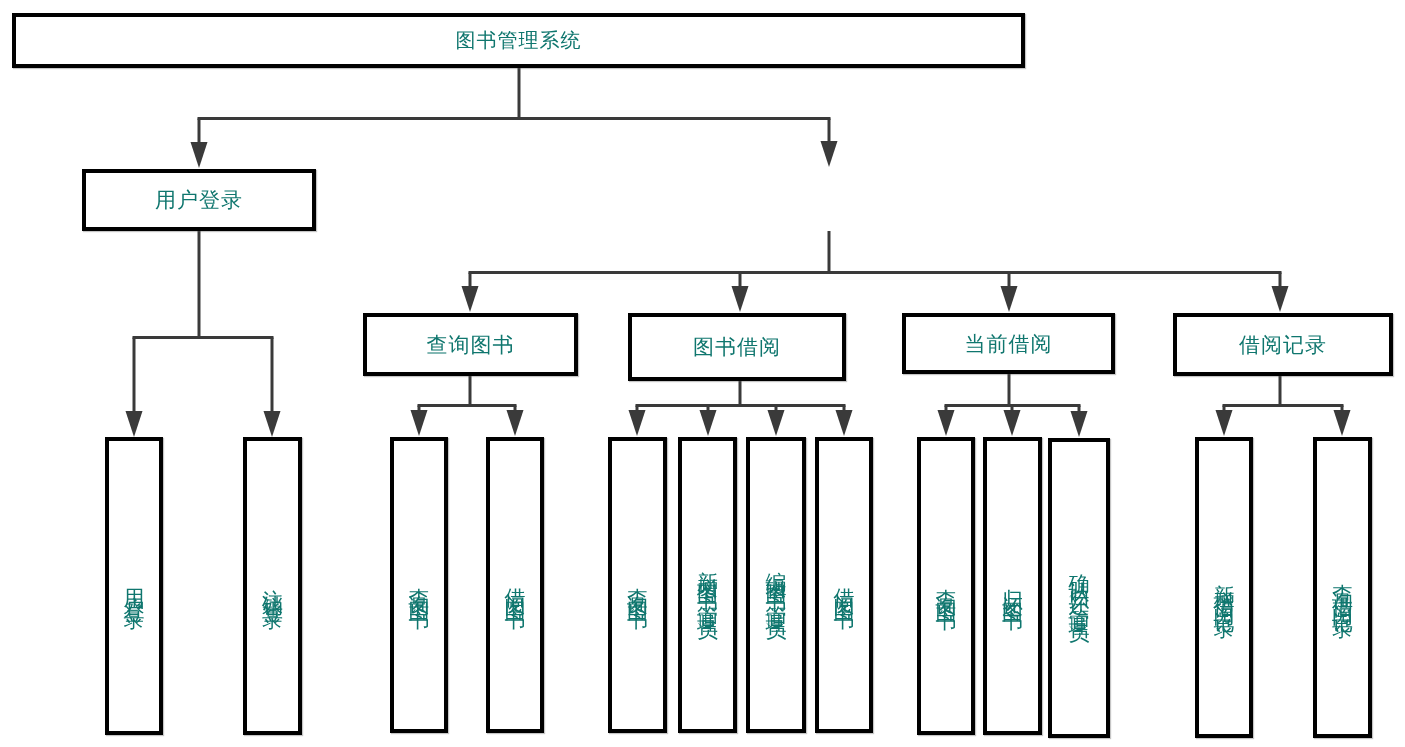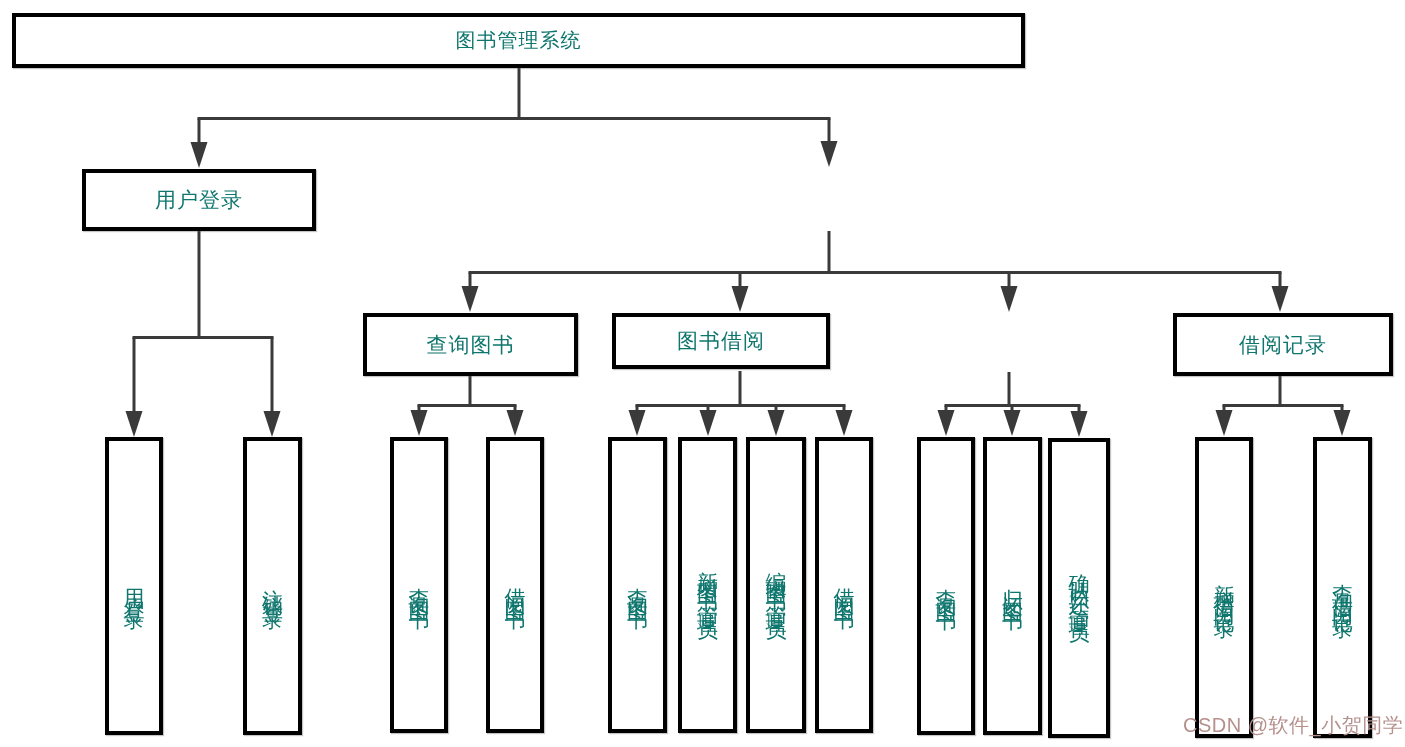--- a/index.html
+++ b/index.html
@@ -111,21 +111,22 @@
       <polygon points="1215.5,410 1232.5,410 1224,436"></polygon>
       <polygon points="1333.5,410 1350.5,410 1342,436"></polygon>
     </g>
   </svg>
 
   <div class="node h root" style="left:12px;top:13px;width:1013px;height:55px">图书管理系统</div>
 
   <div class="node h" style="left:82px;top:169px;width:234px;height:62px">用户登录</div>
 
   <div class="node h" style="left:363px;top:313px;width:215px;height:63px">查询图书</div>
-  <div class="node h" style="left:612px;top:313px;width:218px;height:56px">图书借阅</div>
+  <div class="node h" style="left:628px;top:313px;width:218px;height:68px">图书借阅</div>
+  <div class="node h" style="left:902px;top:313px;width:213px;height:61px">当前借阅</div>
   <div class="node h" style="left:1173px;top:313px;width:220px;height:63px">借阅记录</div>
 
   <div class="node v" style="left:105px;top:437px;width:58px;height:298px">
     <span class="vtxt">用户登录</span>
   </div>
   <div class="node v" style="left:243px;top:437px;width:59px;height:298px">
     <span class="vtxt">注销登录</span>
   </div>
 
   <div class="node v" style="left:390px;top:437px;width:58px;height:296px">
@@ -158,15 +159,14 @@
     <span class="vtxt">确认归还（管理员）</span>
   </div>
 
   <div class="node v" style="left:1195px;top:437px;width:58px;height:301px">
     <span class="vtxt">新增借阅记录</span>
   </div>
   <div class="node v" style="left:1313px;top:437px;width:59px;height:301px">
     <span class="vtxt">查询借阅记录</span>
   </div>
 
-  <div class="watermark" style="color: rgb(181, 144, 140);">CSDN @软件_小贺同学</div>
 
 </div>
 
 </body></html>

